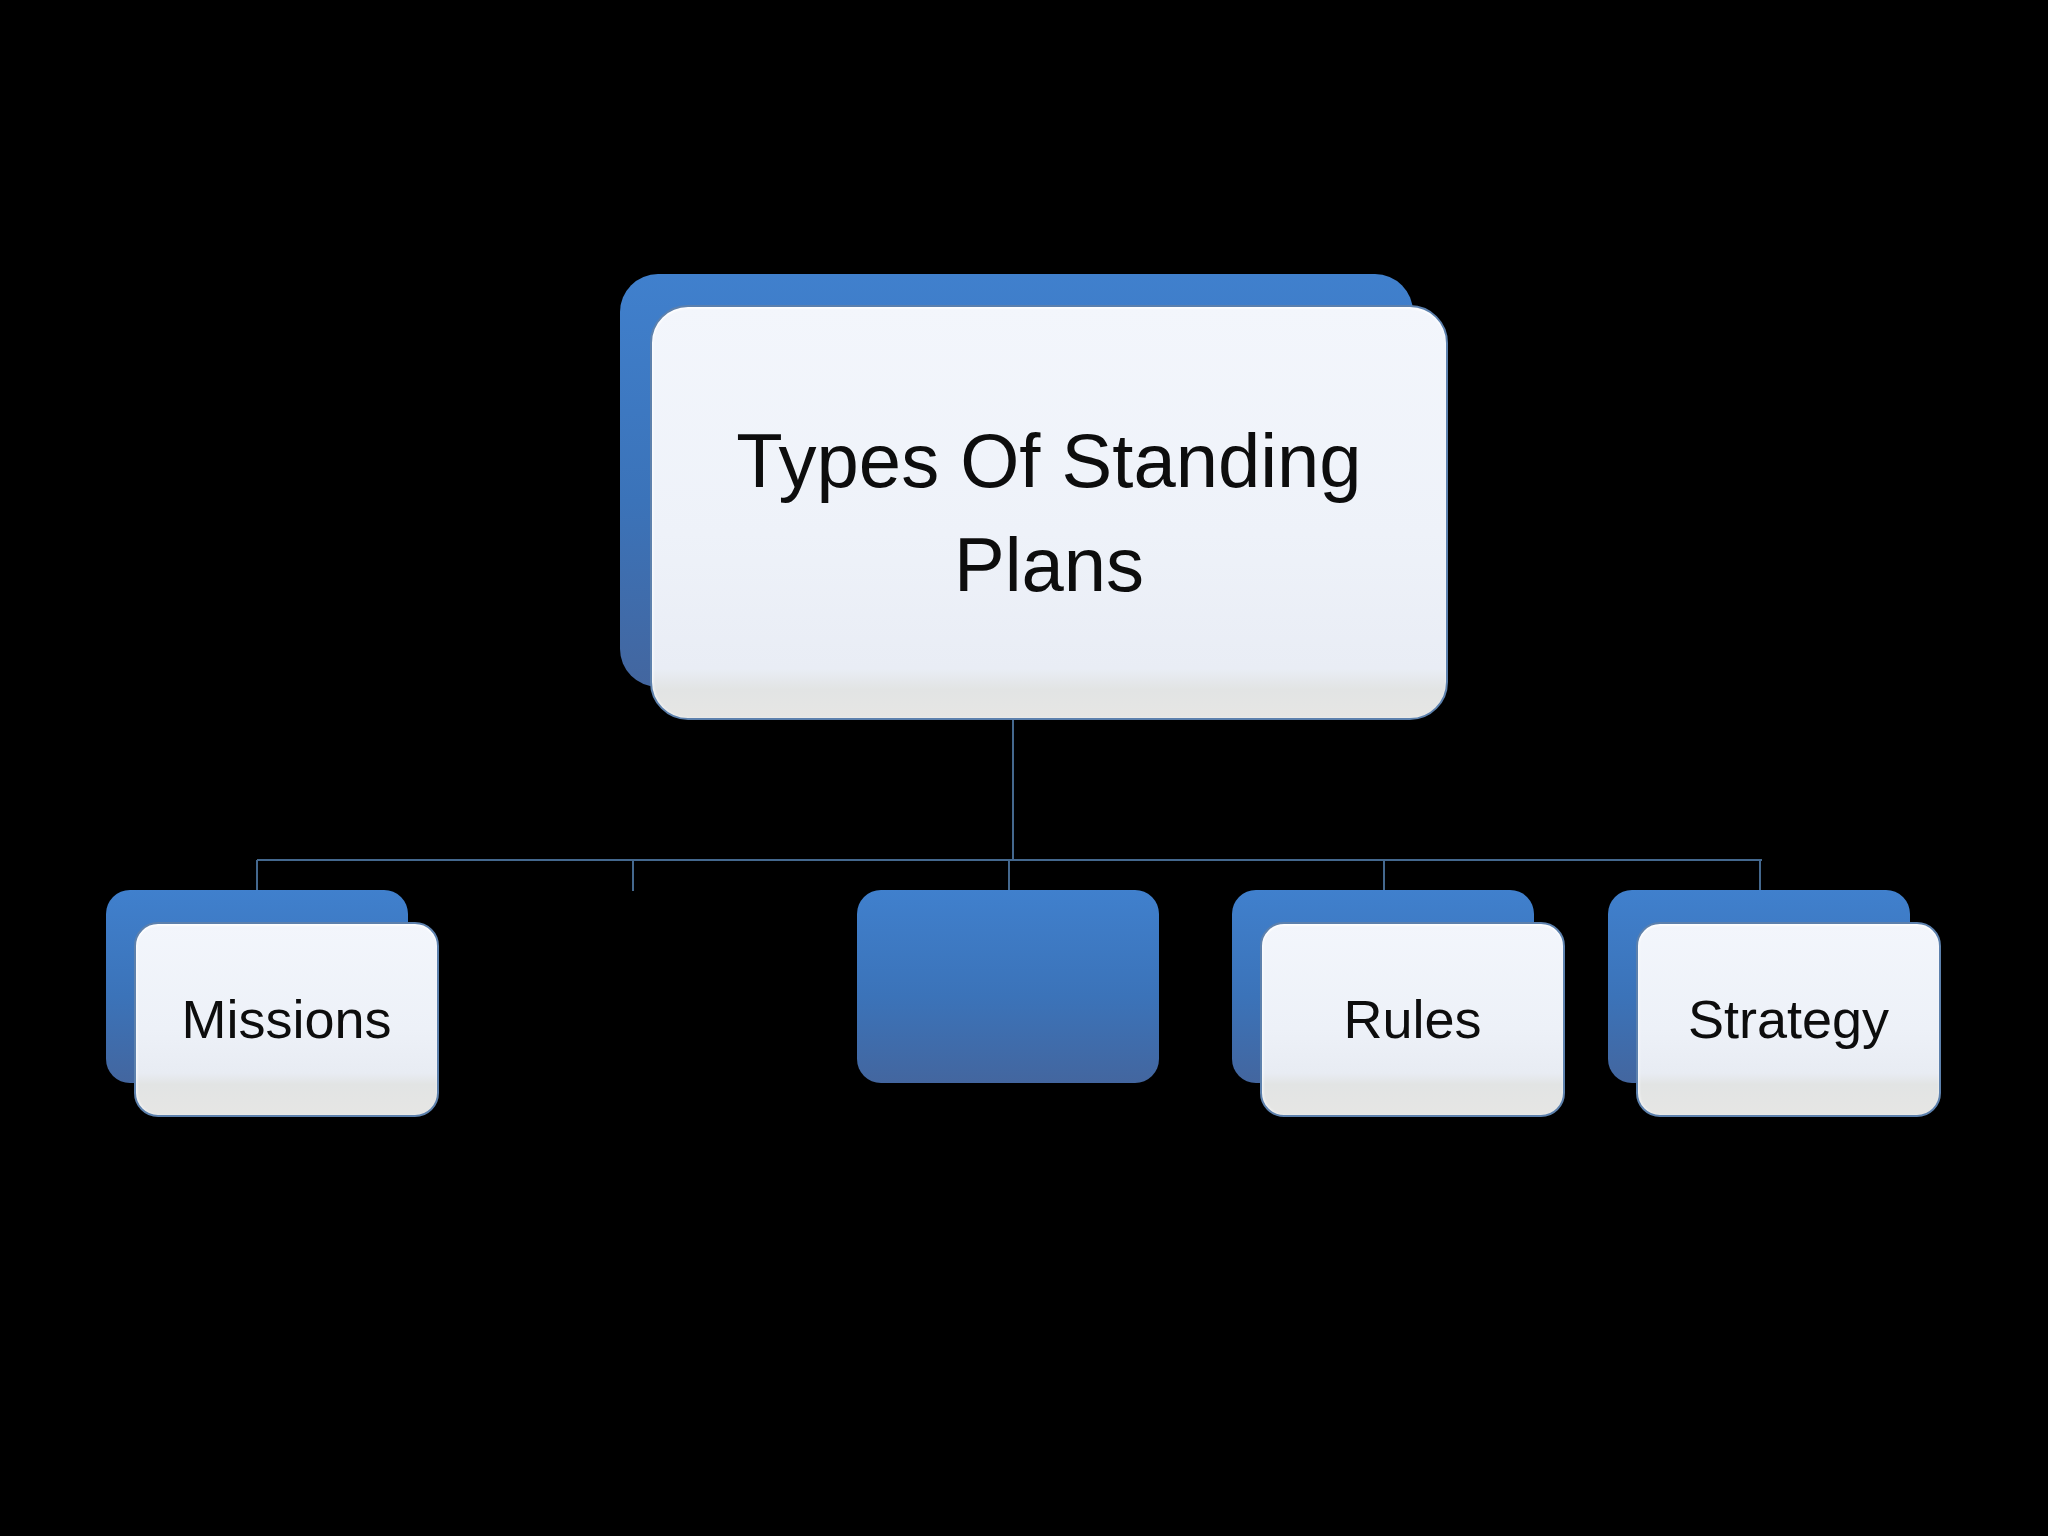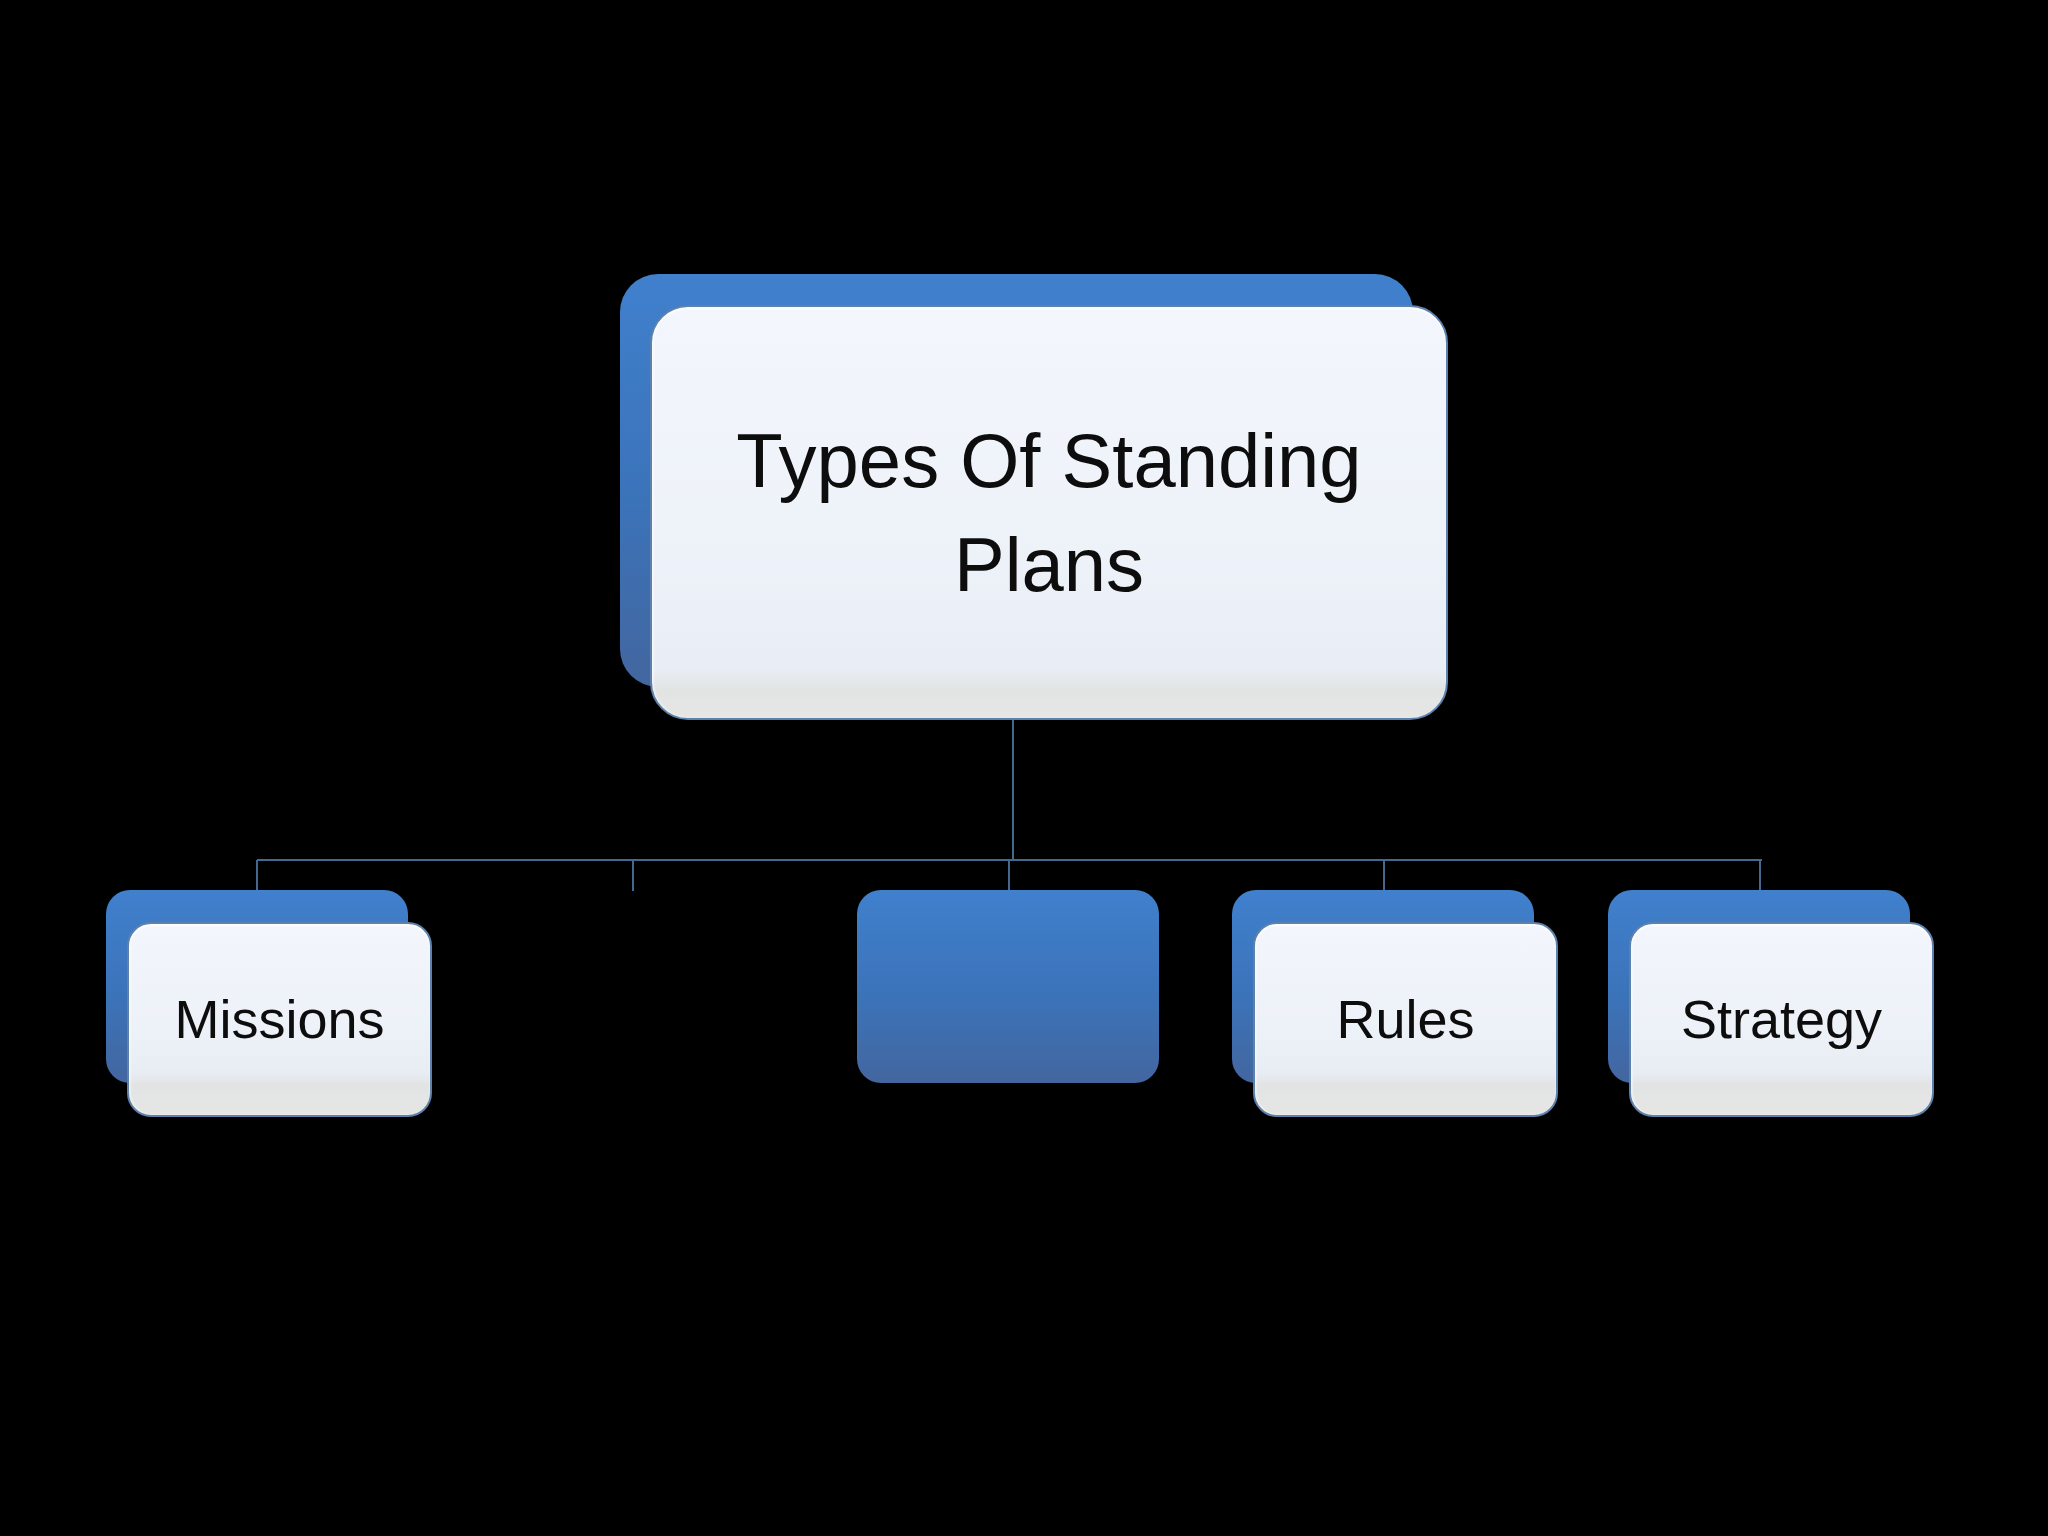--- a/index.html
+++ b/index.html
@@ -64,21 +64,21 @@
     padding: 0 40px;
   }
 
   
   .child-group { top: 890px; width: 342px; height: 227px; }
   .child-group .back {
     left: 0; top: 0; width: 302px; height: 193px;
     border-radius: 24px;
   }
   .child-group .front {
-    left: 21px; top: 32px; width: 305px; height: 195px;
+    left: 28px; top: 32px; width: 305px; height: 195px;
     border-radius: 24px;
     background: linear-gradient(180deg, #F3F6FC 0%, #EDF1F8 55%, #E8ECF3 78%,
                                 #E2E4E4 84%, #E6E6E4 100%);
     font-size: 54px;
     line-height: 1.1;
     padding: 0 8px;
   }
   .c0 { left: 106px; }
   .c1 { left: 482px; }
   .c2 { left: 857px; }

